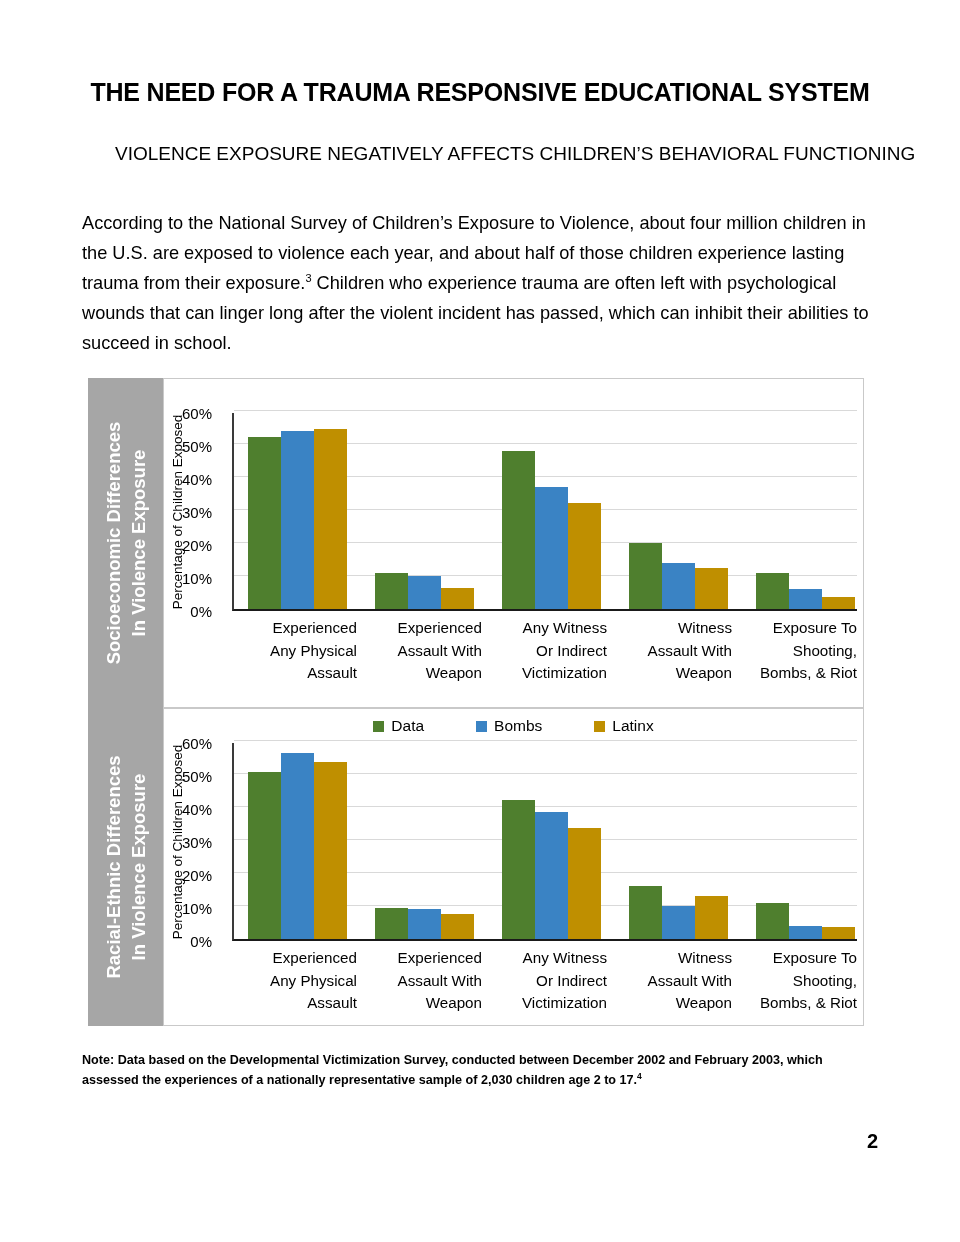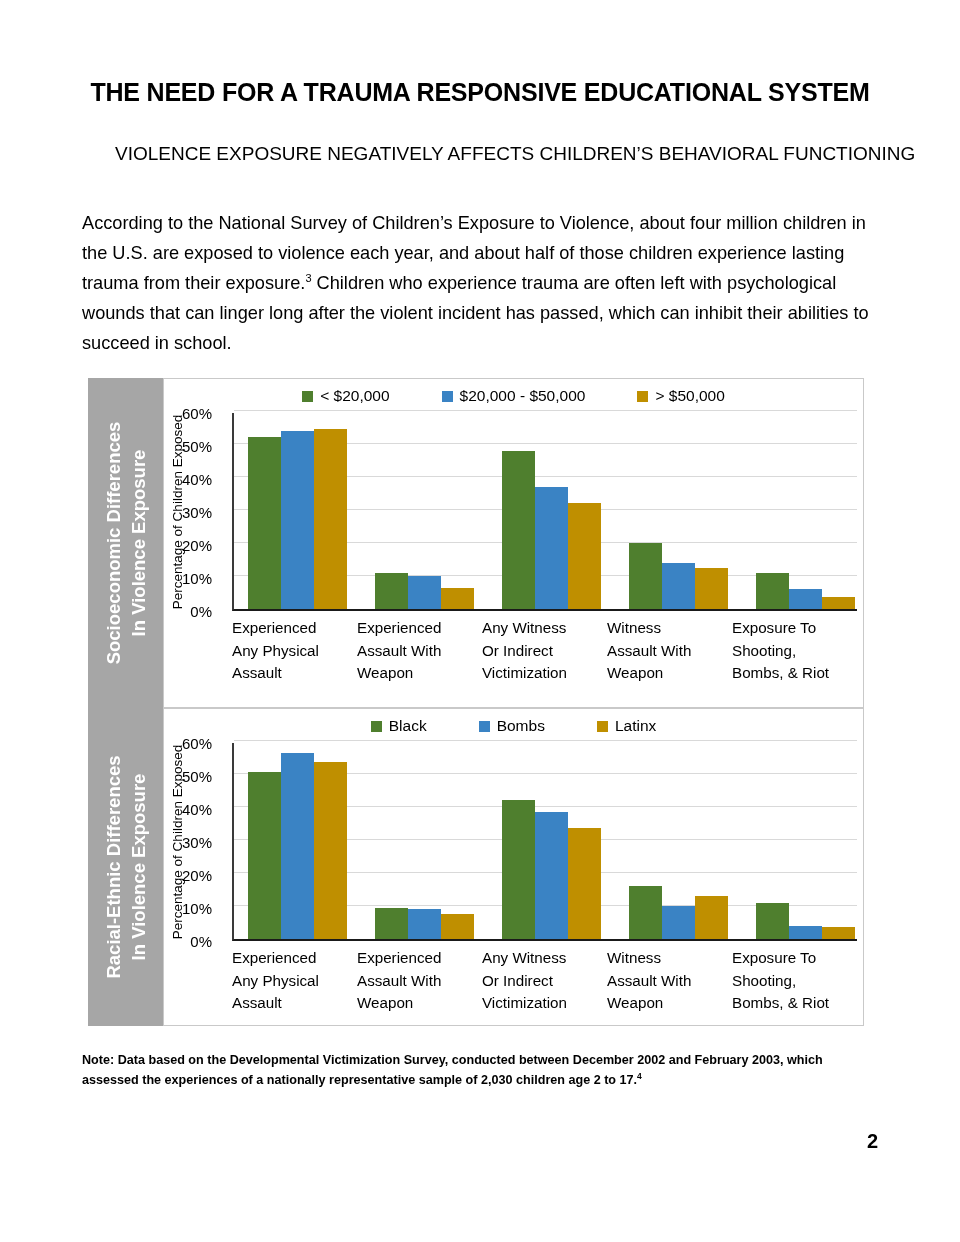--- a/index.html
+++ b/index.html
@@ -211,21 +211,21 @@
 
   .xlabels {
     position: absolute;
     left: 68px;
     right: 6px;
     top: 200px;
     display: flex;
   }
   .xlabel {
     flex: 1 1 0;
-    text-align: left;
+    text-align: right;
     font-size: 15.2px;
     line-height: 22.5px;
     padding-top: 4px;
   }
   .xlabel span { display: block; }
 </style>
 </head>
 <body>
 
 <div class="page">
@@ -241,34 +241,20 @@
 
     <div class="panel panel-1">
       <div class="side-band">
         <div class="side-band-text">
           <span class="l1">Socioeconomic Differences</span>
           <span class="l2">In Violence Exposure</span>
         </div>
       </div>
       <div class="chart-box">
 
-        <div class="legend">
-          <div class="legend-item">
-            <span class="legend-swatch" id="p1s0" style="background: rgb(79, 127, 46);"></span>
-            <span>&lt; $20,000</span>
-          </div>
-          <div class="legend-item">
-            <span class="legend-swatch" id="p1s1" style="background: rgb(58, 131, 196);"></span>
-            <span>$20,000 - $50,000</span>
-          </div>
-          <div class="legend-item">
-            <span class="legend-swatch" id="p1s2" style="background: rgb(191, 143, 0);"></span>
-            <span>&gt; $50,000</span>
-          </div>
-        </div>
 
         <div class="plot-wrap">
           <div class="ylabel">
             <span>Percentage of Children Exposed</span>
           </div>
           <div class="yticks" id="yticks-1">
               <div class="ytick" style="top: 198px;">0%</div>
               <div class="ytick" style="top: 165px;">10%</div>
               <div class="ytick" style="top: 132px;">20%</div>
               <div class="ytick" style="top: 99px;">30%</div>
@@ -348,21 +334,21 @@
         <div class="side-band-text">
           <span class="l1">Racial-Ethnic Differences</span>
           <span class="l2">In Violence Exposure</span>
         </div>
       </div>
       <div class="chart-box">
 
         <div class="legend">
           <div class="legend-item">
             <span class="legend-swatch" id="p2s0" style="background: rgb(79, 127, 46);"></span>
-            <span>Black</span>
+            <span>Data</span>
           </div>
           <div class="legend-item">
             <span class="legend-swatch" id="p2s1" style="background: rgb(58, 131, 196);"></span>
             <span>Bombs</span>
           </div>
           <div class="legend-item">
             <span class="legend-swatch" id="p2s2" style="background: rgb(191, 143, 0);"></span>
             <span>Latinx</span>
           </div>
         </div>

